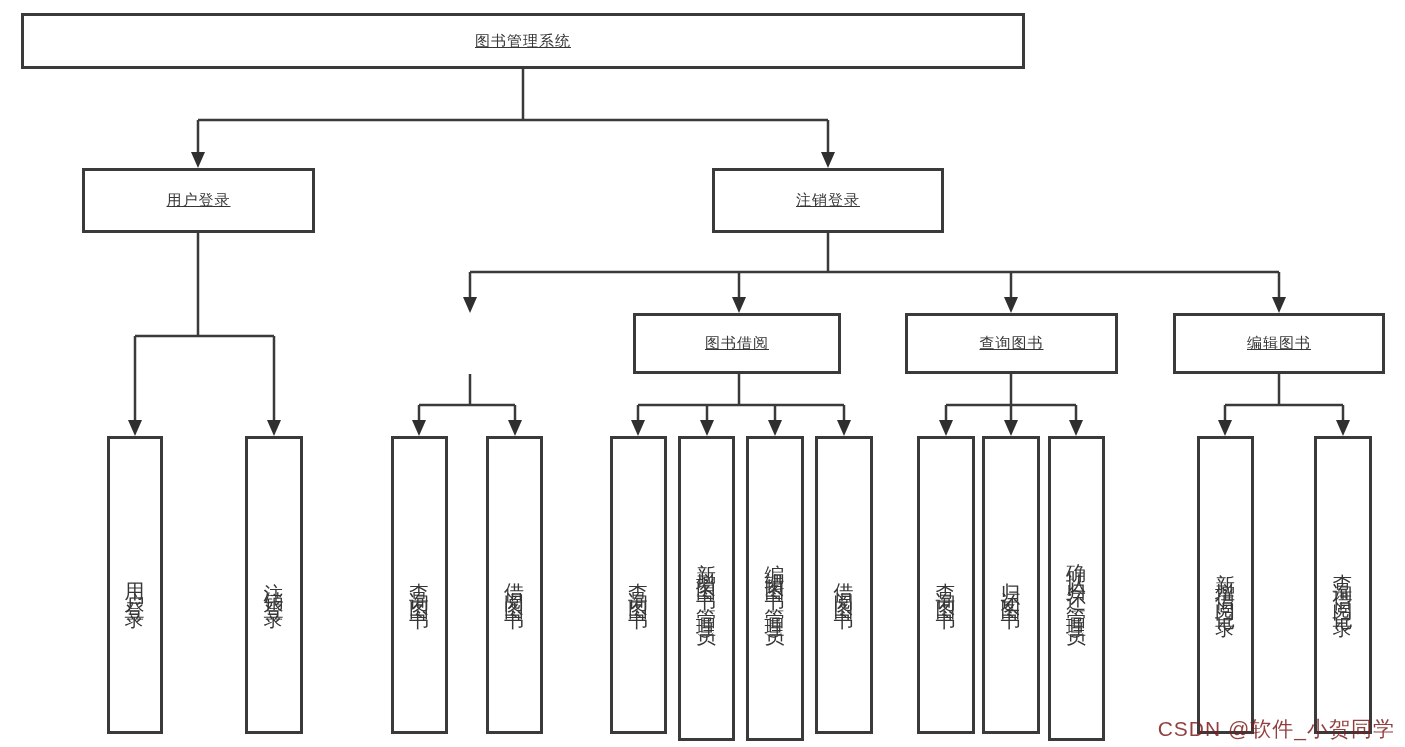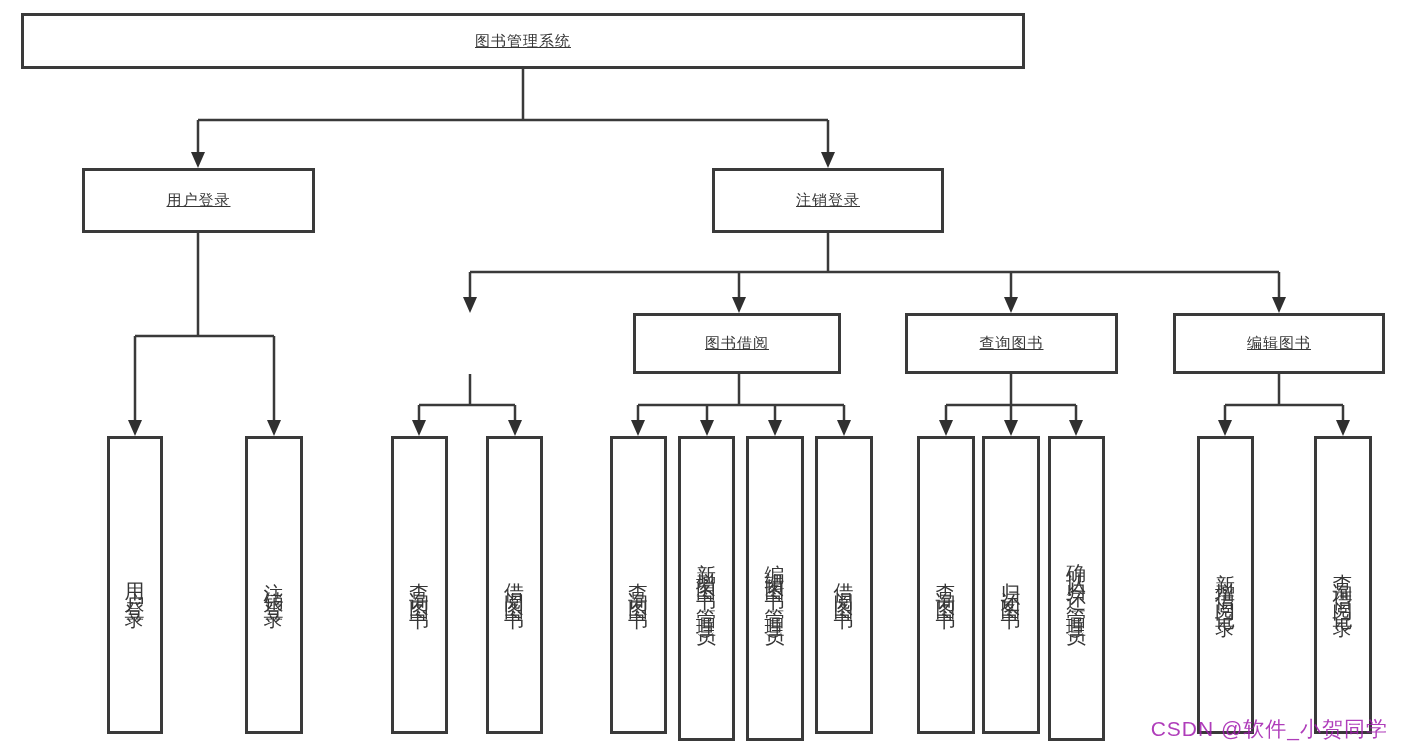--- a/index.html
+++ b/index.html
@@ -33,23 +33,23 @@
   }
   .vbox .vtext {
     writing-mode:vertical-rl;
     font-size:20px;
     letter-spacing:9px;
     line-height:1;
     white-space:nowrap;
   }
   .watermark {
     position:absolute;
-    right:17px; bottom:4px;
+    right:10px; bottom:4px;
     font-size:21px;
-    color:#a21caf;
+    color:#7f1d1d;
     opacity:0.85;
     letter-spacing:1px;
     z-index:5;
     white-space:nowrap;
   }
 </style>
 </head>
 <body>
 
 <div class="stage">

